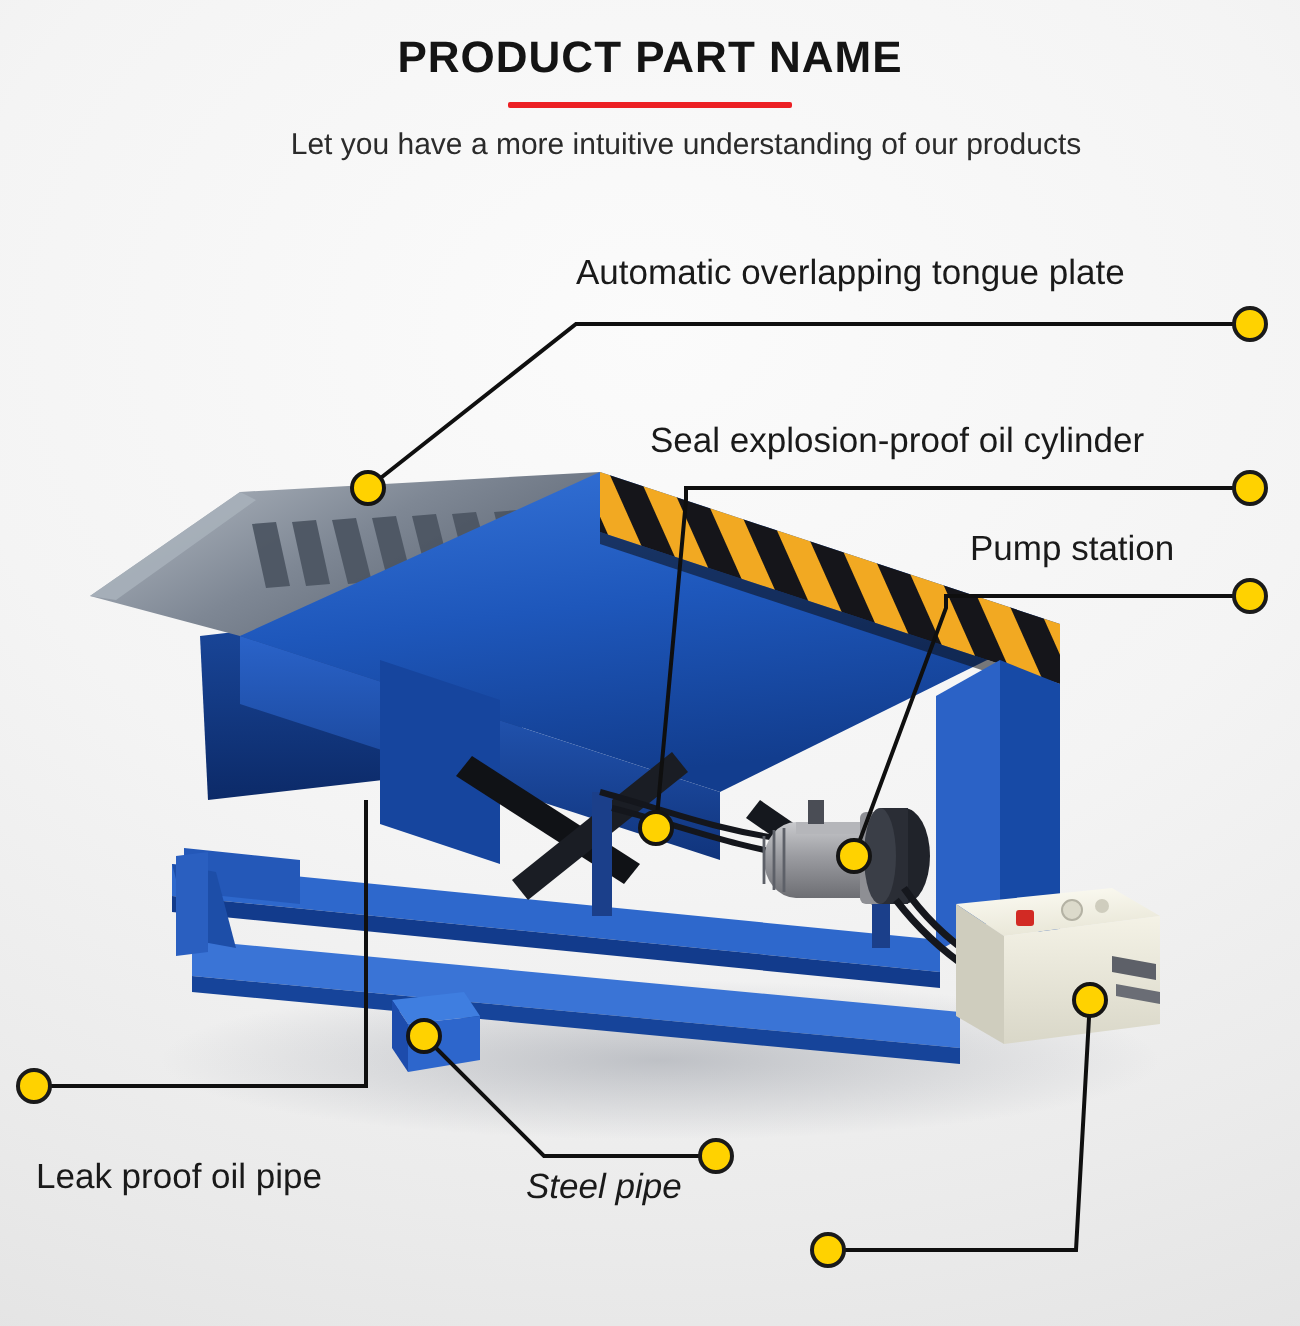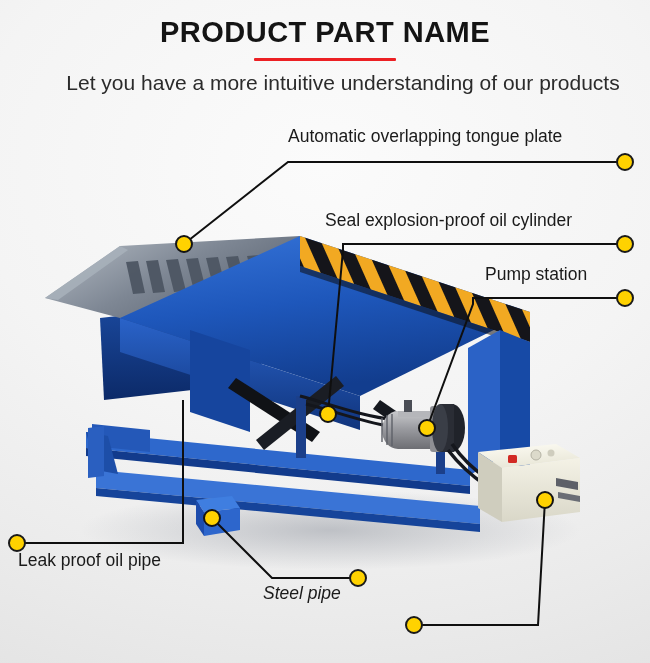--- a/index.html
+++ b/index.html
@@ -20,36 +20,36 @@
   #header {
     position: absolute;
     top: 0; left: 0;
     width: 650px;
     text-align: center;
     z-index: 40;
   }
   #title {
     margin: 0;
     padding-top: 16px;
-    font-size: 29px;
+    font-size: 22px;
     font-weight: bold;
     letter-spacing: 0.5px;
     color: #141414;
     font-family: "Liberation Sans", sans-serif;
   }
   #title-rule {
     width: 142px;
     height: 3px;
     background: #ec2024;
     margin: 9px auto 0 auto;
     border-radius: 1px;
   }
   #subtitle {
     margin: 10px 0 0 16px;
-    font-size: 21px;
+    font-size: 15px;
     color: #2b2b2b;
     font-weight: normal;
     padding-left: 20px;
   }
   
   #stage {
     position: absolute;
     inset: 0;
     z-index: 10;
   }
@@ -261,17 +261,17 @@
         <circle class="dot" cx="625" cy="298" r="8"></circle>
         <circle class="dot" cx="17" cy="543" r="8"></circle>
         <circle class="dot" cx="358" cy="578" r="8"></circle>
         <circle class="dot" cx="414" cy="625" r="8"></circle>
       </g>
     </svg>
 
     <div class="callout-label" style="left:288px; top:128px;">Automatic overlapping tongue plate</div>
     <div class="callout-label" style="left:485px; top:266px;">Pump station</div>
     <div class="callout-label" style="left:325px; top:212px;">Seal explosion-proof oil cylinder</div>
-    <div class="callout-label" style="left:18px; top:552px;">Leak proof oil pipe</div>
+    <div class="callout-label" style="left:18px; top:580px;">Leak proof oil pipe</div>
     <div class="callout-label" style="left:263px; top:585px;font-style:italic;">Steel pipe</div>
   </div>
 
 </div>
 
 </body></html>

